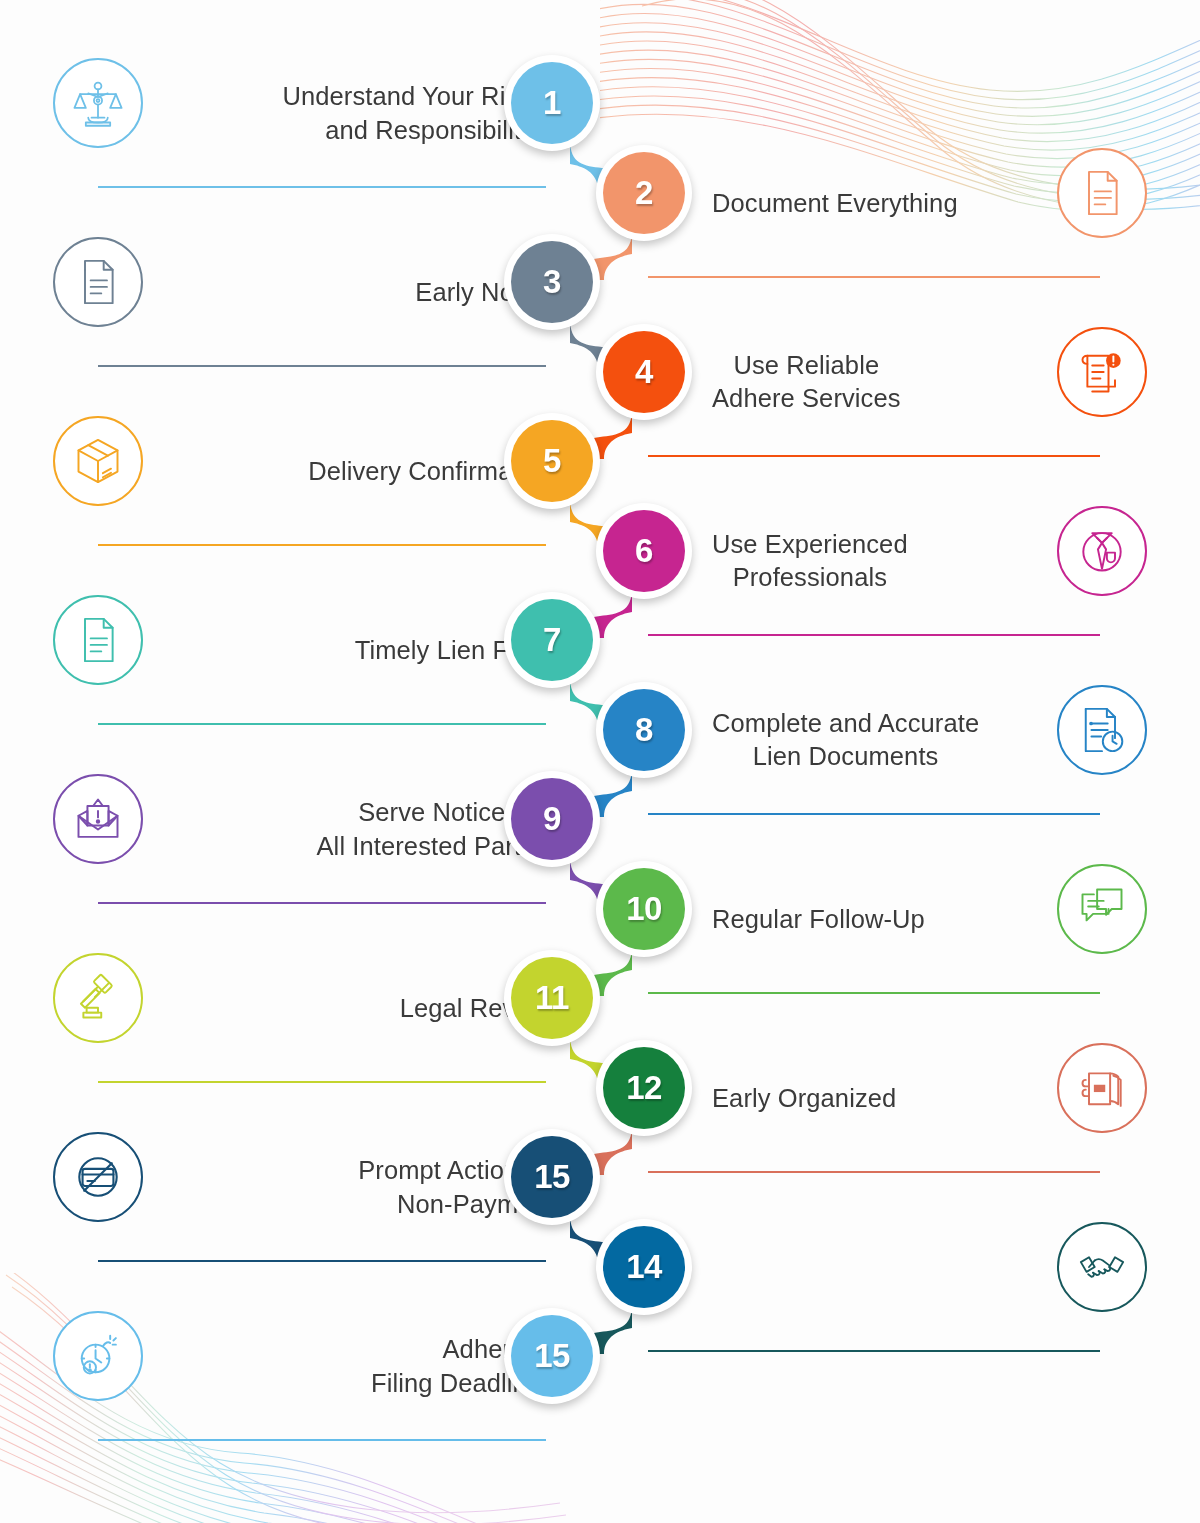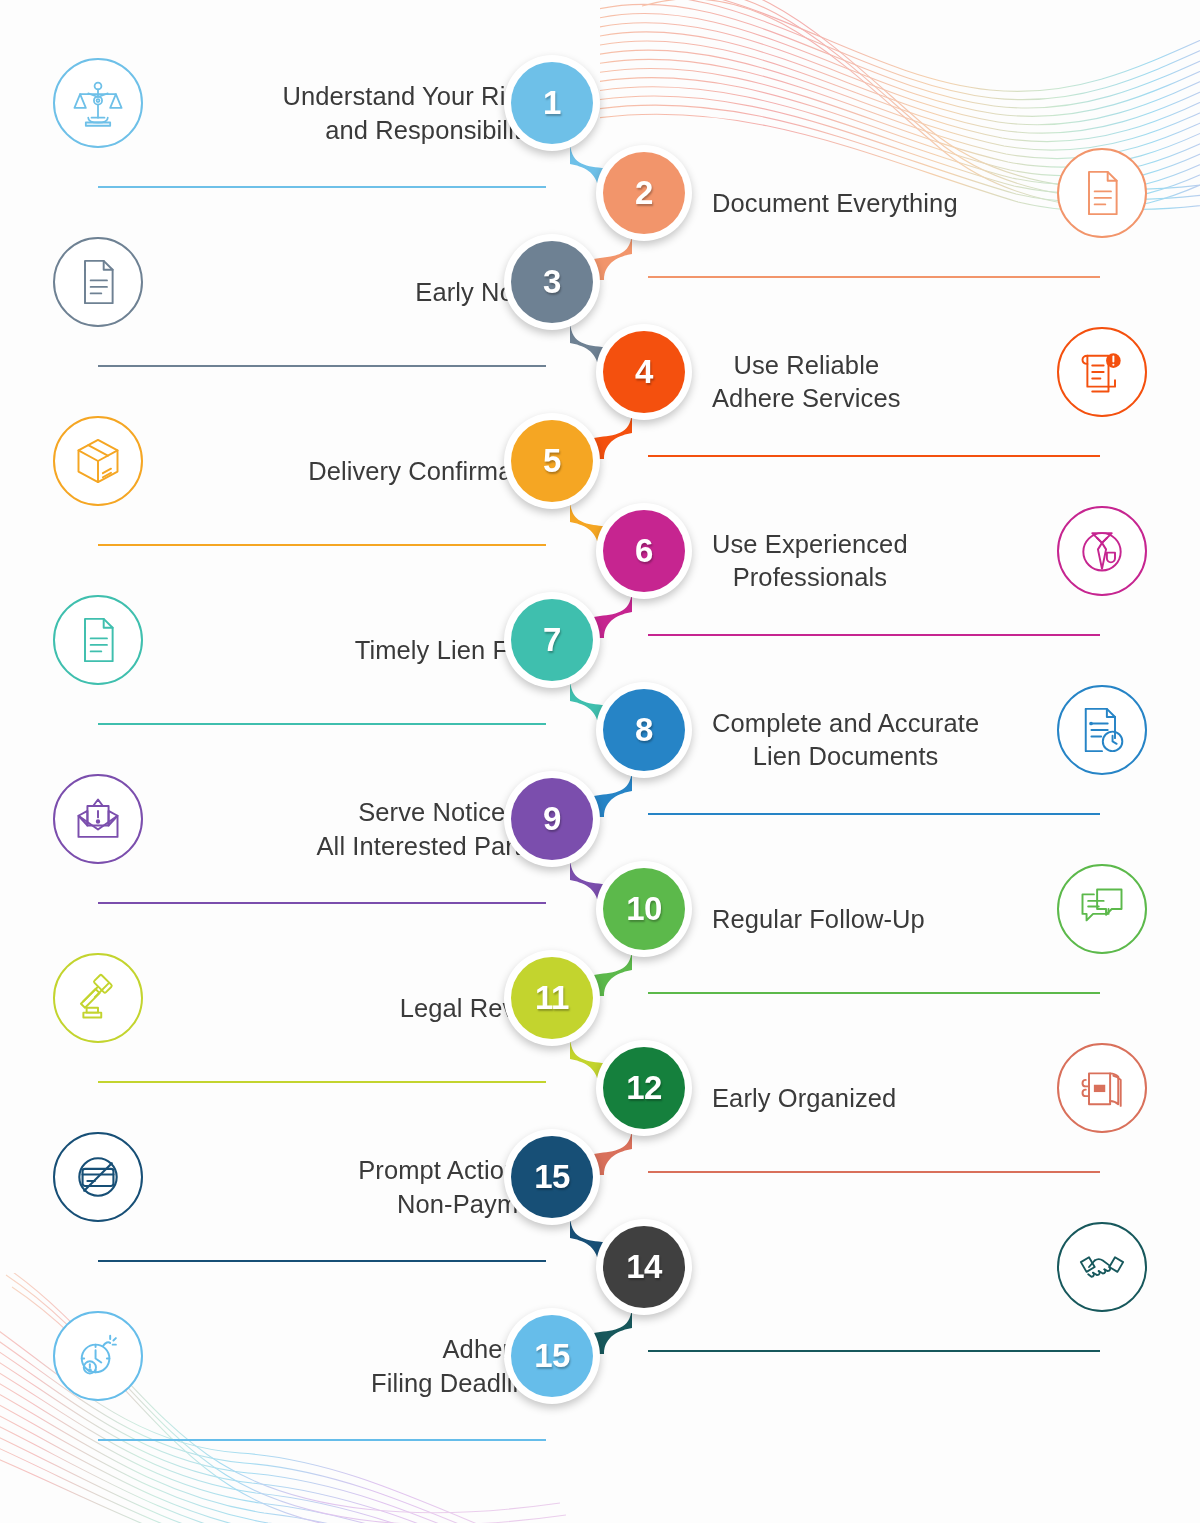--- a/index.html
+++ b/index.html
@@ -497,21 +497,21 @@
       <path d="M23 24c3-2 7-2 10 0l8 6"></path>
       <path d="M41 32c2 2 1 5-2 5l-4-2"></path>
       <path d="M35 35c2 2 1 5-2 5l-5-3"></path>
       <path d="M28 37c2 2 1 5-2 5l-5-3"></path>
       <path d="M21 39c2 2 1 5-2 5l-4-3"></path>
       <path d="M23 24l-7 8"></path>
             </svg>
           </span>
     </div>
     <div class="num">
-      <div class="disc" style="background: #404040;">14</div>
+      <div class="disc" style="background: #0369a1;">14</div>
     </div>
     <span class="tail">
           <svg viewBox="0 0 56 56" width="56" height="56" style="display:block">
       <path d="M54 4 C 54 28 40 30 22 32 C 4 34 2 44 2 54 L 26 54 C 26 36 42 30 54 28 Z" fill="#17585C"></path>
           </svg>
         </span>
   </div>
       <div class="row left" style="top: 1293px;">
     <div class="rule" style="background: rgb(102, 189, 234);"></div>
     <div class="icon-bubble" style="color: rgb(102, 189, 234);">

